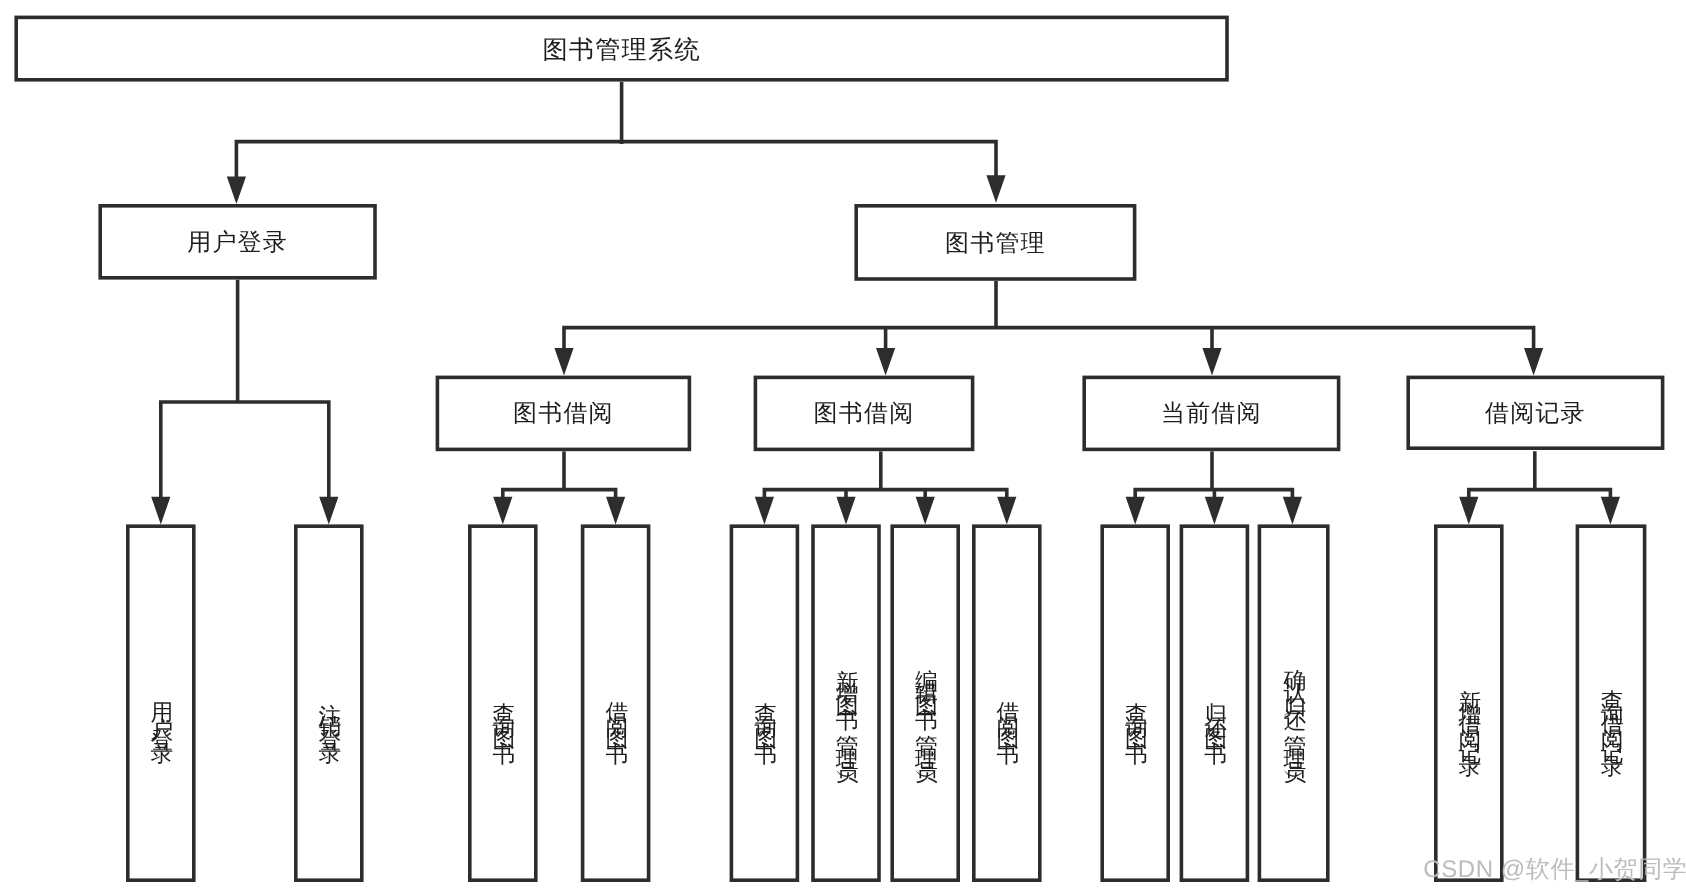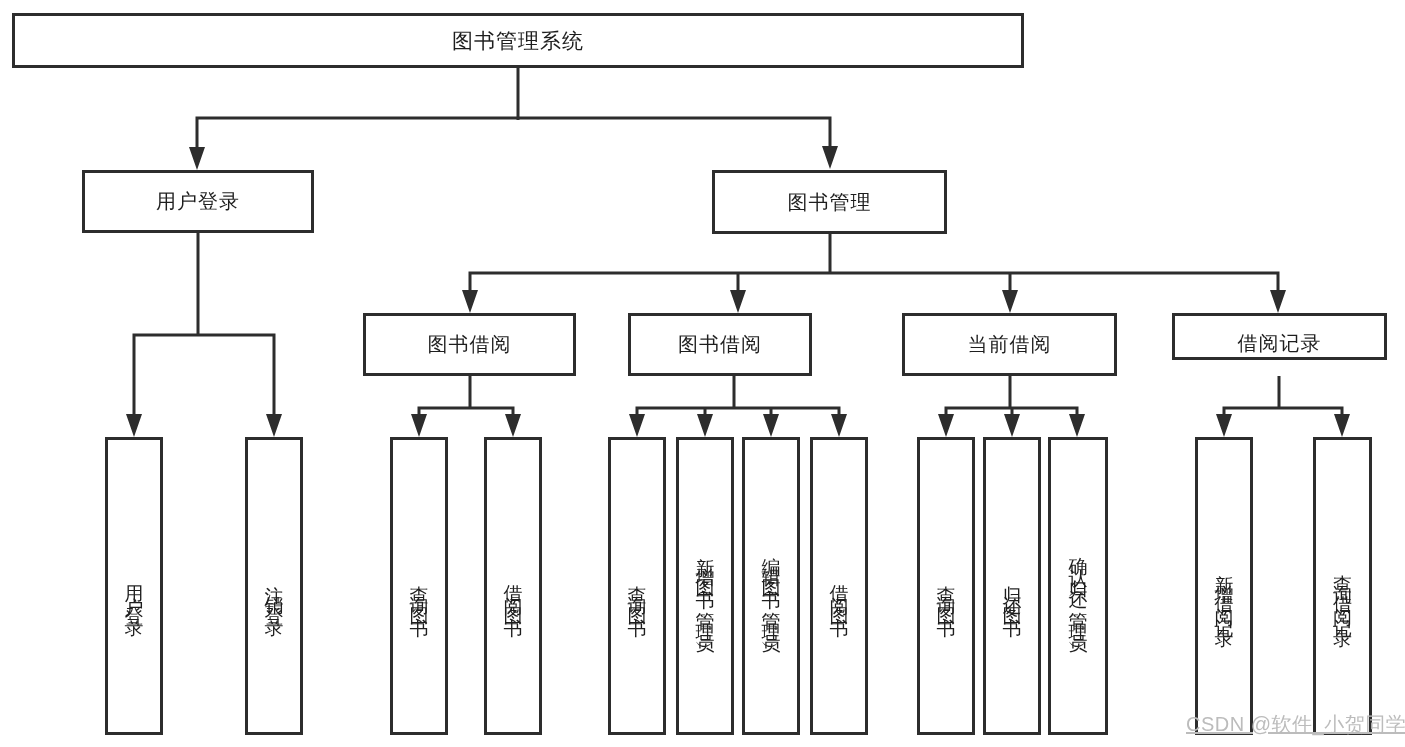--- a/index.html
+++ b/index.html
@@ -38,21 +38,20 @@
   }
   .watermark {
     position: absolute;
     left: 1186px;
     top: 711px;
     font-size: 20px;
     color: #bcbcbc;
     white-space: nowrap;
     z-index: 5;
     letter-spacing: 0.5px;
-    text-decoration: underline;
   }
 </style>
 </head>
 <body>
 
 <div class="canvas">
 
   <svg class="connectors" viewBox="0 0 1405 747" xmlns="http://www.w3.org/2000/svg">
     <path fill="none" stroke="#2d2d2d" stroke-width="3" d="
       M518 68 V120
@@ -123,21 +122,21 @@
 
   <div class="box" style="left:363px; top:313px; width:213px; height:63px;">
     <span class="h-label">图书借阅</span>
   </div>
   <div class="box" style="left:628px; top:313px; width:184px; height:63px;">
     <span class="h-label">图书借阅</span>
   </div>
   <div class="box" style="left:902px; top:313px; width:215px; height:63px;">
     <span class="h-label">当前借阅</span>
   </div>
-  <div class="box" style="left:1172px; top:313px; width:215px; height:47px;align-items:flex-end;">
+  <div class="box" style="left:1172px; top:313px; width:215px; height:62px;">
     <span class="h-label">借阅记录</span>
   </div>
 
   <div class="box leaf" style="left:105px; top:437px; width:58px; height:298px;">
     <span class="v-label">用户登录</span>
   </div>
   <div class="box leaf" style="left:245px; top:437px; width:58px; height:298px;">
     <span class="v-label">注销登录</span>
   </div>
 

